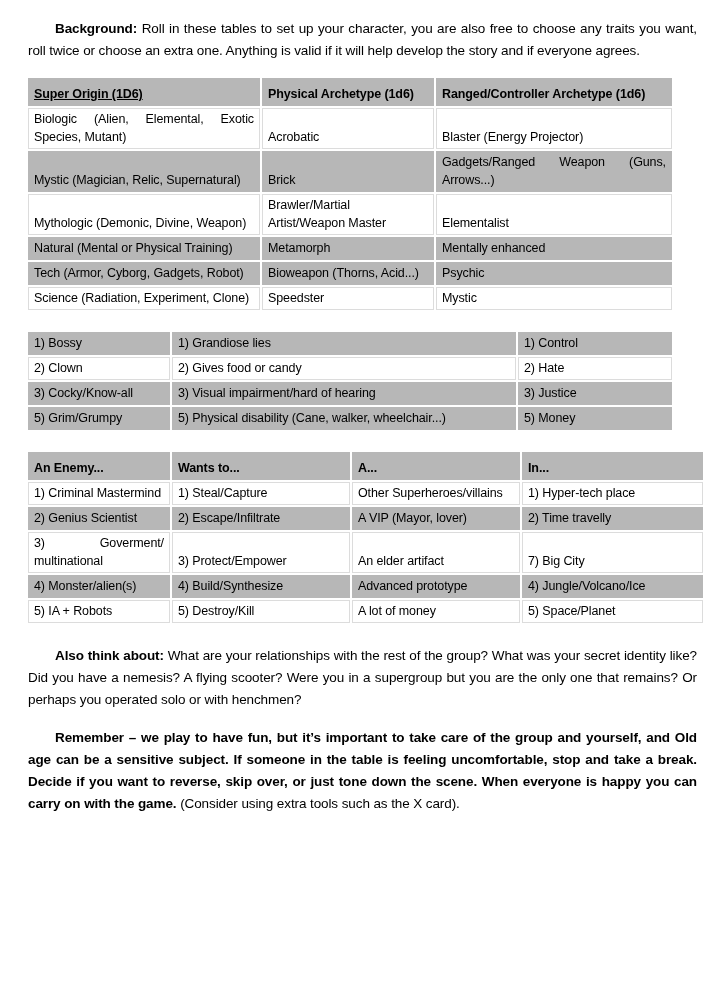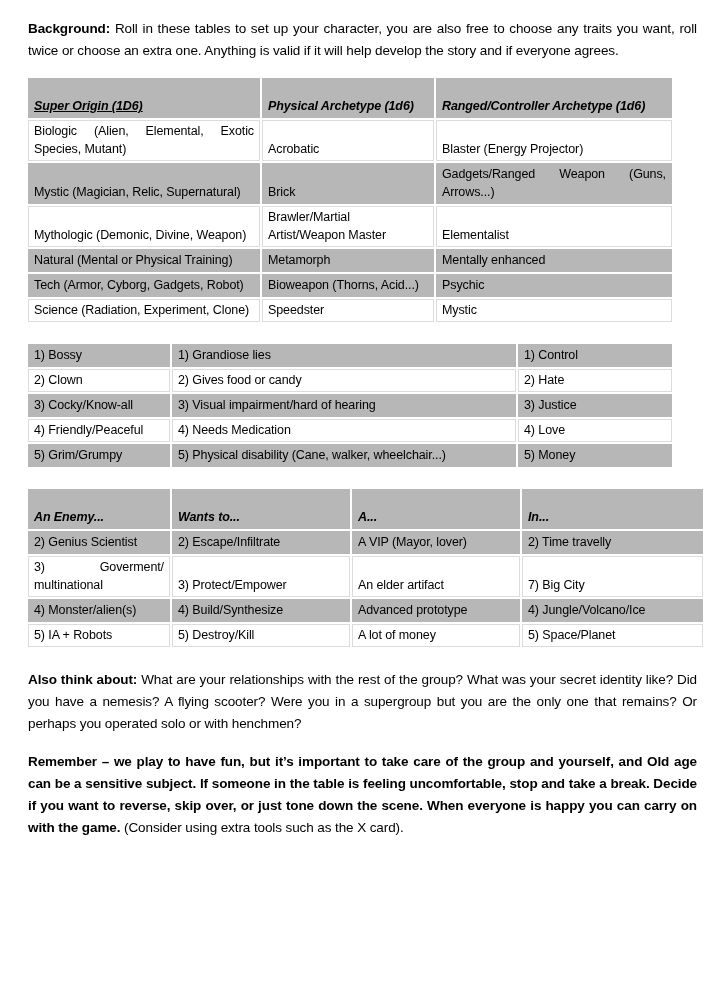--- a/index.html
+++ b/index.html
@@ -8,38 +8,38 @@
     background:#ffffff; color:#000000;
     font-family:"Liberation Sans","DejaVu Sans",sans-serif;
   }
   .page { padding:18px 27px 0 28px; }
   p {
     margin:0; font-size:13.5px; line-height:22px;
     text-align:justify; letter-spacing:-0.1px;
   }
   p.intro { margin-bottom:14px; }
   p.think { margin-bottom:16px; margin-top:20px; }
-  p.remember b, p.intro b, p.think b { font-weight:bold; }
+  p.remember b, p.intro b, p.think b { font-weight:bold;margin-left:27px; }
   table.t {
     border-collapse:separate; border-spacing:2px; table-layout:fixed;
     margin:0 0 18px -2px;
     font-size:12.5px; letter-spacing:-0.1px;
   }
   table.t1, table.t2 { width:648px; }
   table.t3 { width:679px; }
   td {
     border:1px solid #dcdcdc;
     padding:1px 5px 2px 5px;
     line-height:18px;
     vertical-align:bottom;
     text-align:justify;
     overflow-wrap:break-word;
   }
   td.g { background:#b7b7b7; border-color:#b7b7b7; }
-  td.h { font-weight:bold; padding-top:18px; padding-bottom:2px;font-style:italic; }
+  td.h { font-weight:bold; padding-top:6px; padding-bottom:2px; }
   .u { text-decoration:underline; }
 </style>
 </head>
 <body>
 
 <div class="page">
 
   <p class="intro"><b>Background:</b><span> Roll in these tables to set up your character, you are also free to choose any traits you want, roll twice or choose an extra one. Anything is valid if it will help develop the story and if everyone agrees.</span></p>
 
   <table class="t t1">
@@ -103,45 +103,46 @@
         <td>2) Clown</td>
         <td>2) Gives food or candy</td>
         <td>2) Hate</td>
       </tr>
       <tr>
         <td class="g">3) Cocky/Know-all</td>
         <td class="g">3) Visual impairment/hard of hearing</td>
         <td class="g">3) Justice</td>
       </tr>
       <tr>
-        <td>4) Friendly/Peaceful</td>
-        <td>4) Needs Medication</td>
-        <td>4) Love</td>
-      </tr>
-      <tr>
         <td class="g">5) Grim/Grumpy</td>
         <td class="g">5) Physical disability (Cane, walker, wheelchair...)</td>
         <td class="g">5) Money</td>
       </tr>
     </tbody>
   </table>
 
   <table class="t t3">
     <colgroup>
         <col style="width:142px">
         <col style="width:178px">
         <col style="width:168px">
         <col style="width:181px">
       </colgroup>
     <tbody>
       <tr>
         <td class="h g">An Enemy...</td>
         <td class="h g">Wants to...</td>
         <td class="h g">A...</td>
         <td class="h g">In...</td>
+      </tr>
+      <tr>
+        <td>1) Criminal Mastermind</td>
+        <td>1) Steal/Capture</td>
+        <td>Other Superheroes/villains</td>
+        <td>1) Hyper-tech place</td>
       </tr>
       <tr>
         <td class="g">2) Genius Scientist</td>
         <td class="g">2) Escape/Infiltrate</td>
         <td class="g">A VIP (Mayor, lover)</td>
         <td class="g">2) Time travelly</td>
       </tr>
       <tr>
         <td>3) Goverment/​multinational</td>
         <td>3) Protect/Empower</td>

